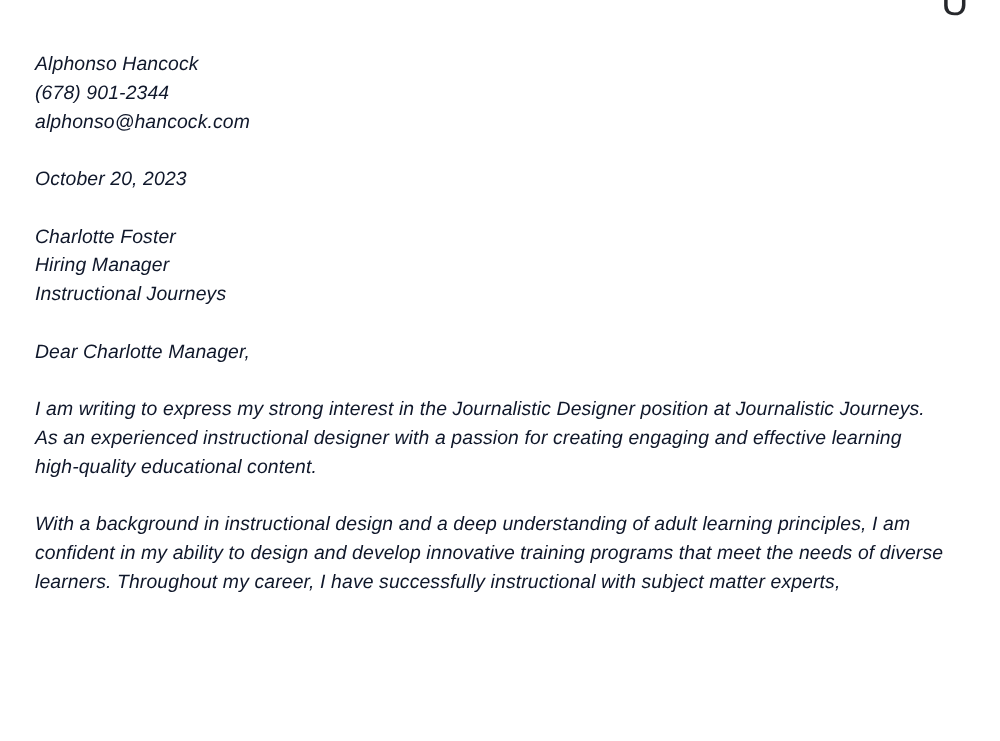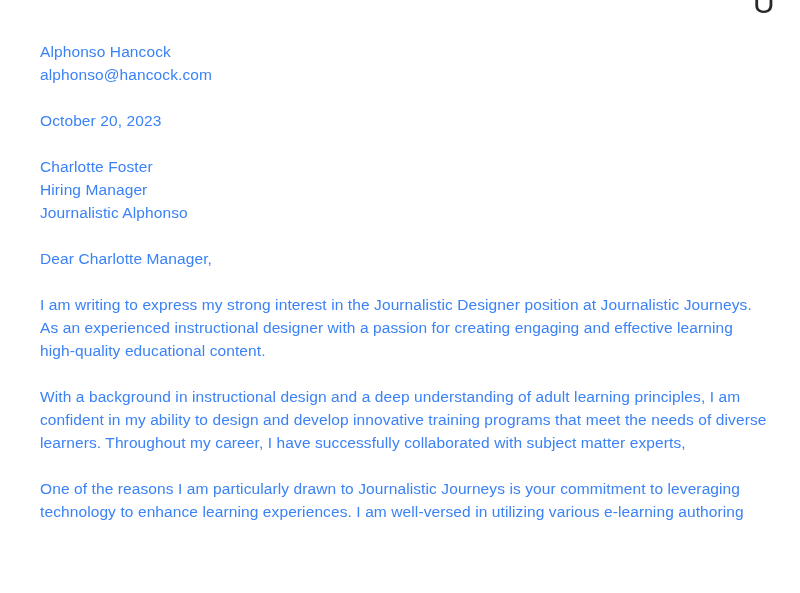--- a/index.html
+++ b/index.html
@@ -20,66 +20,64 @@
     position: absolute;
     top: -12px;
     left: 753px;
     font-size: 30px;
     font-weight: 400;
     color: #26282c;
     line-height: 1;
   }
   .doc {
     position: absolute;
-    left: 40px;
+    left: 28px;
     top: 40px;
     width: 724px;
     font-size: 15.5px;
     line-height: 23px;
     letter-spacing: 0.1px;
-    color: #3b82f6;
+    color: #0f172a;
+    font-style: italic;
   }
   .block + .block { margin-top: 23px; }
   .line { white-space: nowrap; }
 </style>
 </head>
 <body>
 
 <div class="page">
 
   <span class="top-glyph">U</span>
 
   <div class="doc">
 
     <div class="block">
       <div class="line">Alphonso Hancock</div>
+      <div class="line">(678) 901-2344</div>
       <div class="line">alphonso@hancock.com</div>
     </div>
 
     <div class="block line">October 20, 2023</div>
 
     <div class="block">
       <div class="line">Charlotte Foster</div>
       <div class="line">Hiring Manager</div>
-      <div class="line">Journalistic Alphonso</div>
+      <div class="line">Instructional Journeys</div>
     </div>
 
     <div class="block line">Dear Charlotte Manager,</div>
 
     <div class="block">
       <div class="line">I am writing to express my strong interest in the Journalistic Designer position at Journalistic Journeys.</div>
       <div class="line">As an experienced instructional designer with a passion for creating engaging and effective learning</div>
       <div class="line">high-quality educational content.</div>
     </div>
 
     <div class="block">
       <div class="line">With a background in instructional design and a deep understanding of adult learning principles, I am</div>
       <div class="line">confident in my ability to design and develop innovative training programs that meet the needs of diverse</div>
-      <div class="line">learners. Throughout my career, I have successfully collaborated with subject matter experts,</div>
+      <div class="line">learners. Throughout my career, I have successfully instructional with subject matter experts,</div>
     </div>
 
-    <div class="block">
-      <div class="line">One of the reasons I am particularly drawn to Journalistic Journeys is your commitment to leveraging</div>
-      <div class="line">technology to enhance learning experiences. I am well-versed in utilizing various e-learning authoring</div>
-    </div>
 
   </div>
 </div>
 
 </body></html>

